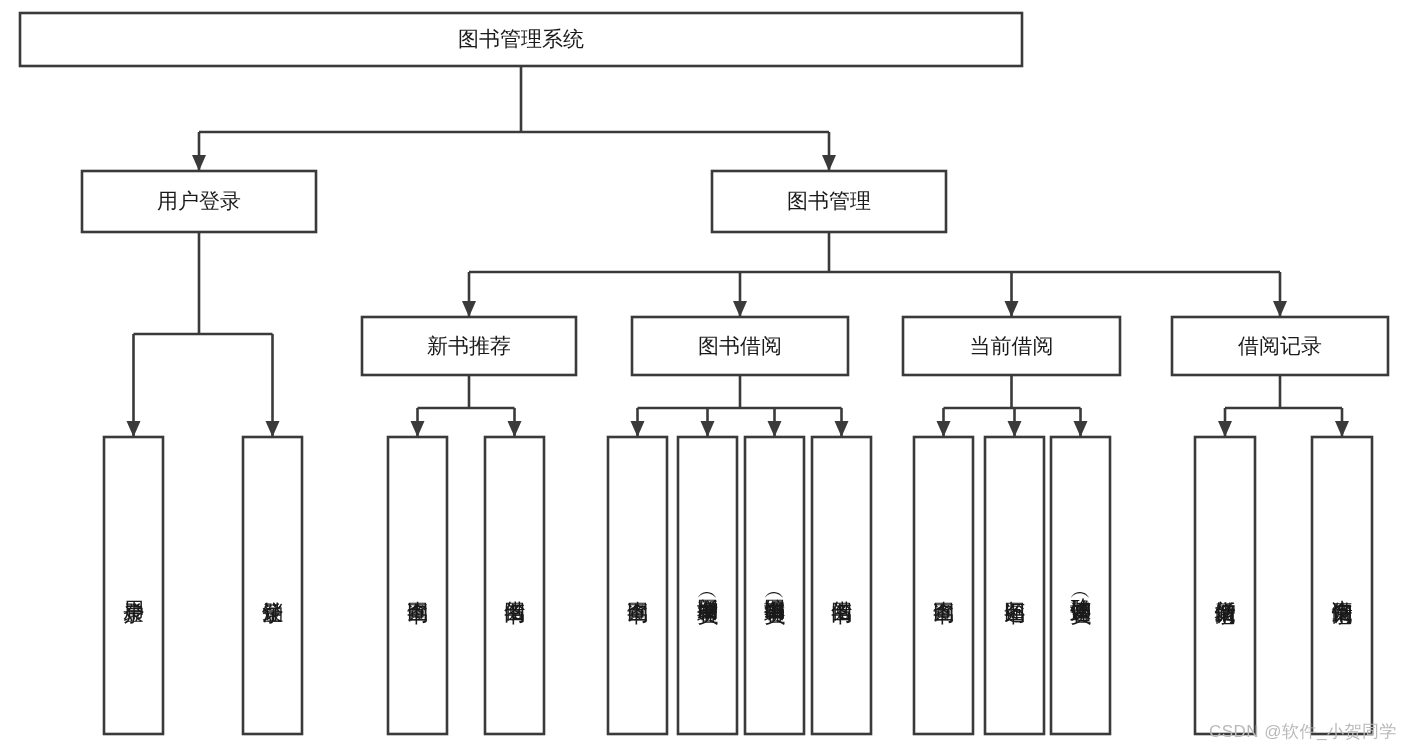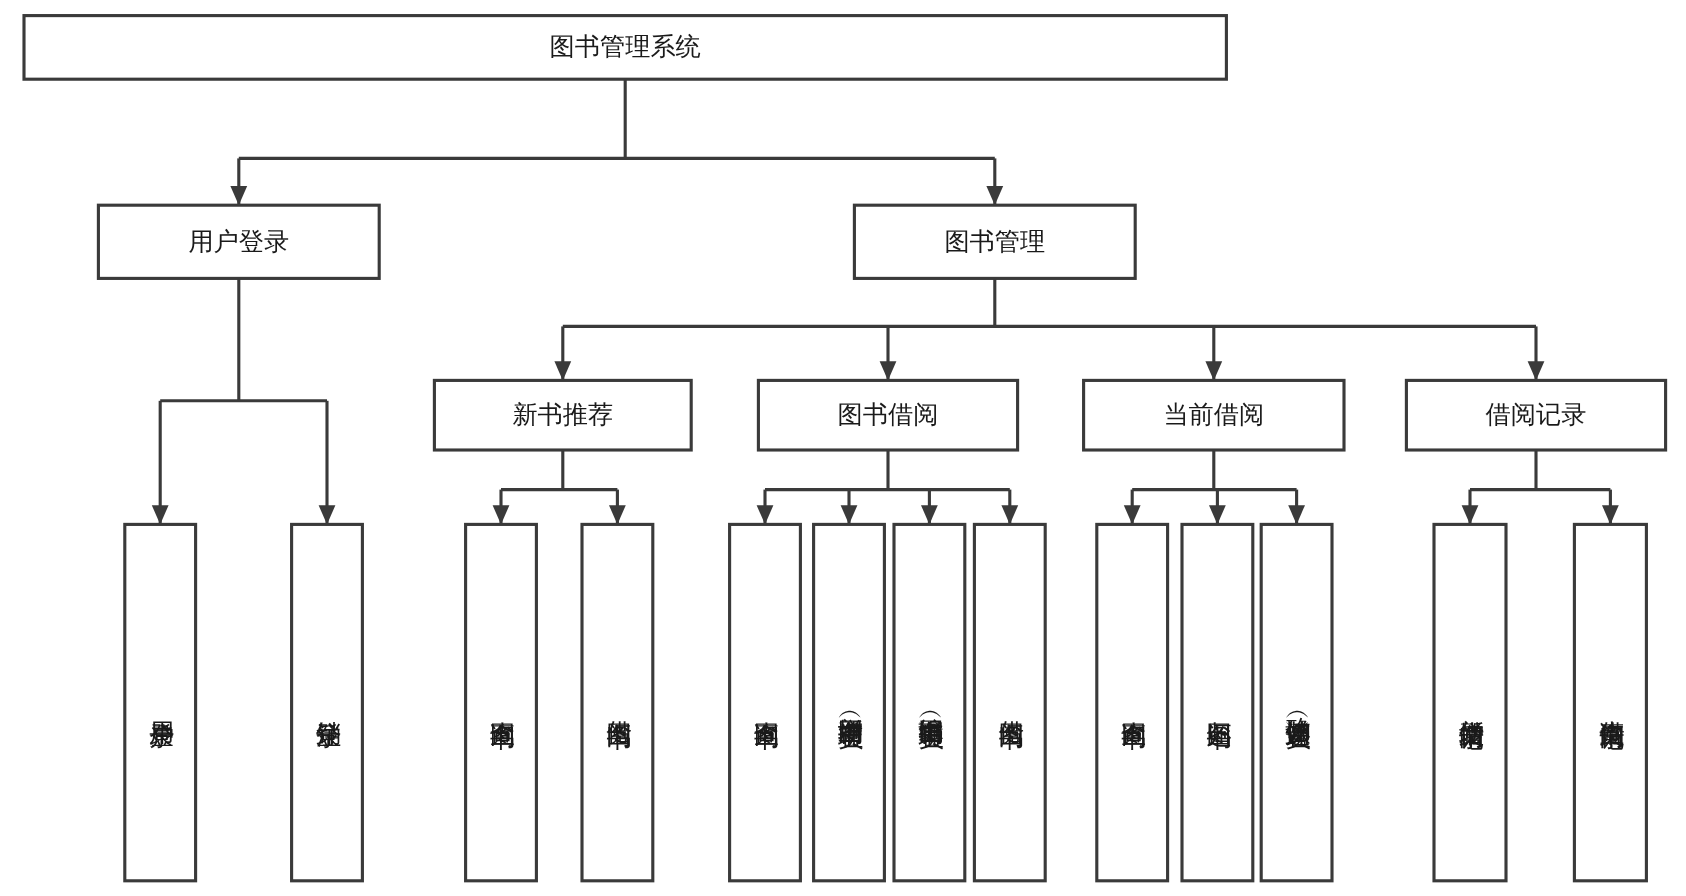--- a/index.html
+++ b/index.html
@@ -218,13 +218,14 @@
       <div class="vertical-text-wrap" style="left: 678px; top: 437px; width: 59px; height: 297px;">新增图书（管理员）</div>
       <div class="vertical-text-wrap" style="left: 745px; top: 437px; width: 59px; height: 297px;">编辑图书（管理员）</div>
       <div class="vertical-text-wrap" style="left: 812px; top: 437px; width: 59px; height: 297px;">借阅图书</div>
       <div class="vertical-text-wrap" style="left: 914px; top: 437px; width: 59px; height: 297px;">查询图书</div>
       <div class="vertical-text-wrap" style="left: 985px; top: 437px; width: 59px; height: 297px;">归还图书</div>
       <div class="vertical-text-wrap" style="left: 1051px; top: 437px; width: 59px; height: 297px;">确认归还（管理员）</div>
       <div class="vertical-text-wrap" style="left: 1195px; top: 437px; width: 60px; height: 297px;">新增借阅记录</div>
       <div class="vertical-text-wrap" style="left: 1312px; top: 437px; width: 60px; height: 297px;">查询借阅记录</div>
     </div>
 
+  <div class="watermark">CSDN @软件_小贺同学</div>
 </div>
 
 </body></html>

